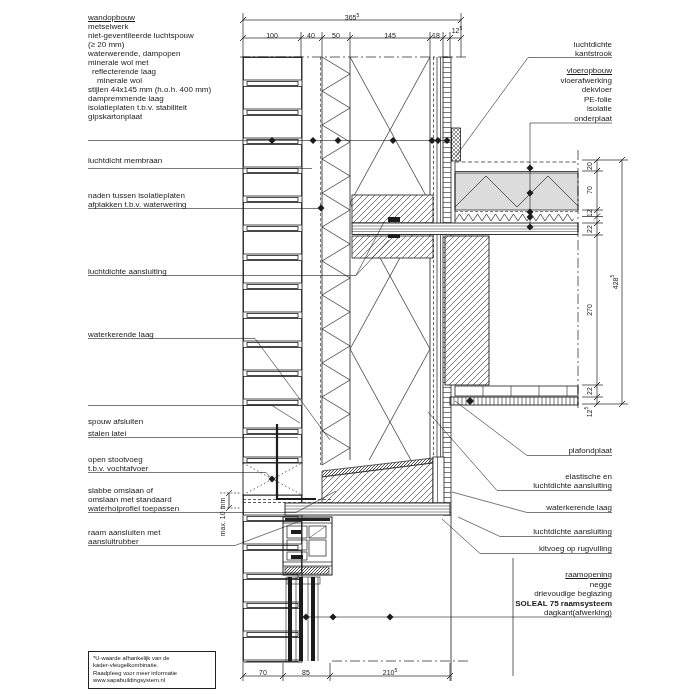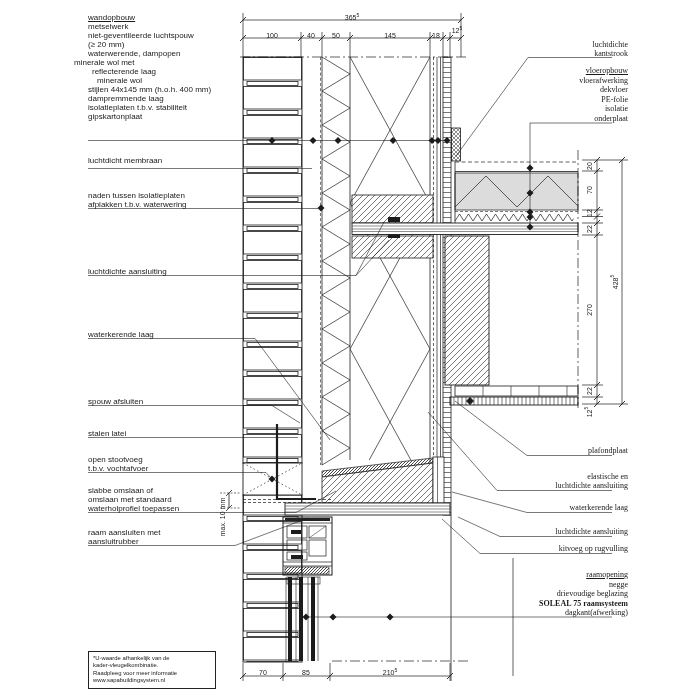--- a/index.html
+++ b/index.html
@@ -1,21 +1,21 @@
 <!DOCTYPE html>
 <html style="--line: #1c1c1c; --ins: #dcdcdc; --paper: #ffffff;"><head>
 <meta charset="utf-8">
 <style>
   :root{ --line:#1c1c1c; --paper:#ffffff; --ins:#dcdcdc; }
   html,body{margin:0;padding:0;background:#fff;}
   #stage{position:relative;width:700px;height:700px;background:var(--paper);
          font-family:"Liberation Sans", sans-serif;color:#1a1a1a;overflow:hidden;}
   svg{position:absolute;left:0;top:0;}
   .t{position:absolute;white-space:nowrap;font-size:8px;line-height:9px;color:#1a1a1a;}
-  .r{right:72px;text-align:center;font-family:Liberation Serif, serif;}
+  .r{right:88px;text-align:center;}
   .u{text-decoration:underline;text-underline-offset:1px;}
   .b{font-weight:bold;}
   .dim{position:absolute;white-space:nowrap;font-size:7px;line-height:8px;transform:translateX(-50%);}
   .vdim{position:absolute;white-space:nowrap;font-size:7px;line-height:8px;
         transform:translate(-50%,-50%) rotate(-90deg);}
   .sup{font-size:5px;vertical-align:super;}
   #notebox{position:absolute;left:88px;top:651px;width:118px;border:1px solid #222;
            padding:3px 4px;font-size:5.9px;line-height:7.4px;}
 </style>
 </head>
@@ -234,34 +234,34 @@
         <use href="#tk" x="450" y="676"></use>
     <path d="M243,663 V681 M283,663 V681 M330,663 V681 M450,663 V681"></path>
   </g>
 </svg>
 
 <div class="t u" style="left:88px;top:13px">wandopbouw</div>
 <div class="t" style="left:88px;top:22px">metselwerk</div>
 <div class="t" style="left:88px;top:31px">niet-geventileerde luchtspouw</div>
 <div class="t" style="left:88px;top:40px">(≥ 20 mm)</div>
 <div class="t" style="left:88px;top:49px">waterwerende, dampopen</div>
-<div class="t" style="left:74px;top:58px">minerale wol met</div>
+<div class="t" style="left:88px;top:58px">minerale wol met</div>
 <div class="t" style="left:92px;top:67px">reflecterende laag</div>
 <div class="t" style="left:97px;top:76px">minerale wol</div>
 <div class="t" style="left:88px;top:85px">stijlen 44x145 mm (h.o.h. 400 mm)</div>
 <div class="t" style="left:88px;top:94px">dampremmende laag</div>
 <div class="t" style="left:88px;top:103px">isolatieplaten t.b.v. stabiliteit</div>
 <div class="t" style="left:88px;top:112px">gipskartonplaat</div>
 
 <div class="t" style="left:88px;top:156px">luchtdicht membraan</div>
 <div class="t" style="left:88px;top:191px">naden tussen isolatieplaten</div>
 <div class="t" style="left:88px;top:200px">afplakken t.b.v. waterwering</div>
 <div class="t" style="left:88px;top:267px">luchtdichte aansluiting</div>
 <div class="t" style="left:88px;top:330px">waterkerende laag</div>
-<div class="t" style="left:88px;top:397px">spouw afsluiten</div>
+<div class="t" style="left:88px;top:417px">spouw afsluiten</div>
 <div class="t" style="left:88px;top:429px">stalen latei</div>
 <div class="t" style="left:88px;top:455px">open stootvoeg</div>
 <div class="t" style="left:88px;top:464px">t.b.v. vochtafvoer</div>
 <div class="t" style="left:88px;top:486px">slabbe omslaan of</div>
 <div class="t" style="left:88px;top:495px">omslaan met standaard</div>
 <div class="t" style="left:88px;top:504px">waterholprofiel toepassen</div>
 <div class="t" style="left:88px;top:528px">raam aansluiten met</div>
 <div class="t" style="left:88px;top:537px">aansluitrubber</div>
 <div class="vdim" style="left:223px;top:517px">max. 10 mm</div>
 

